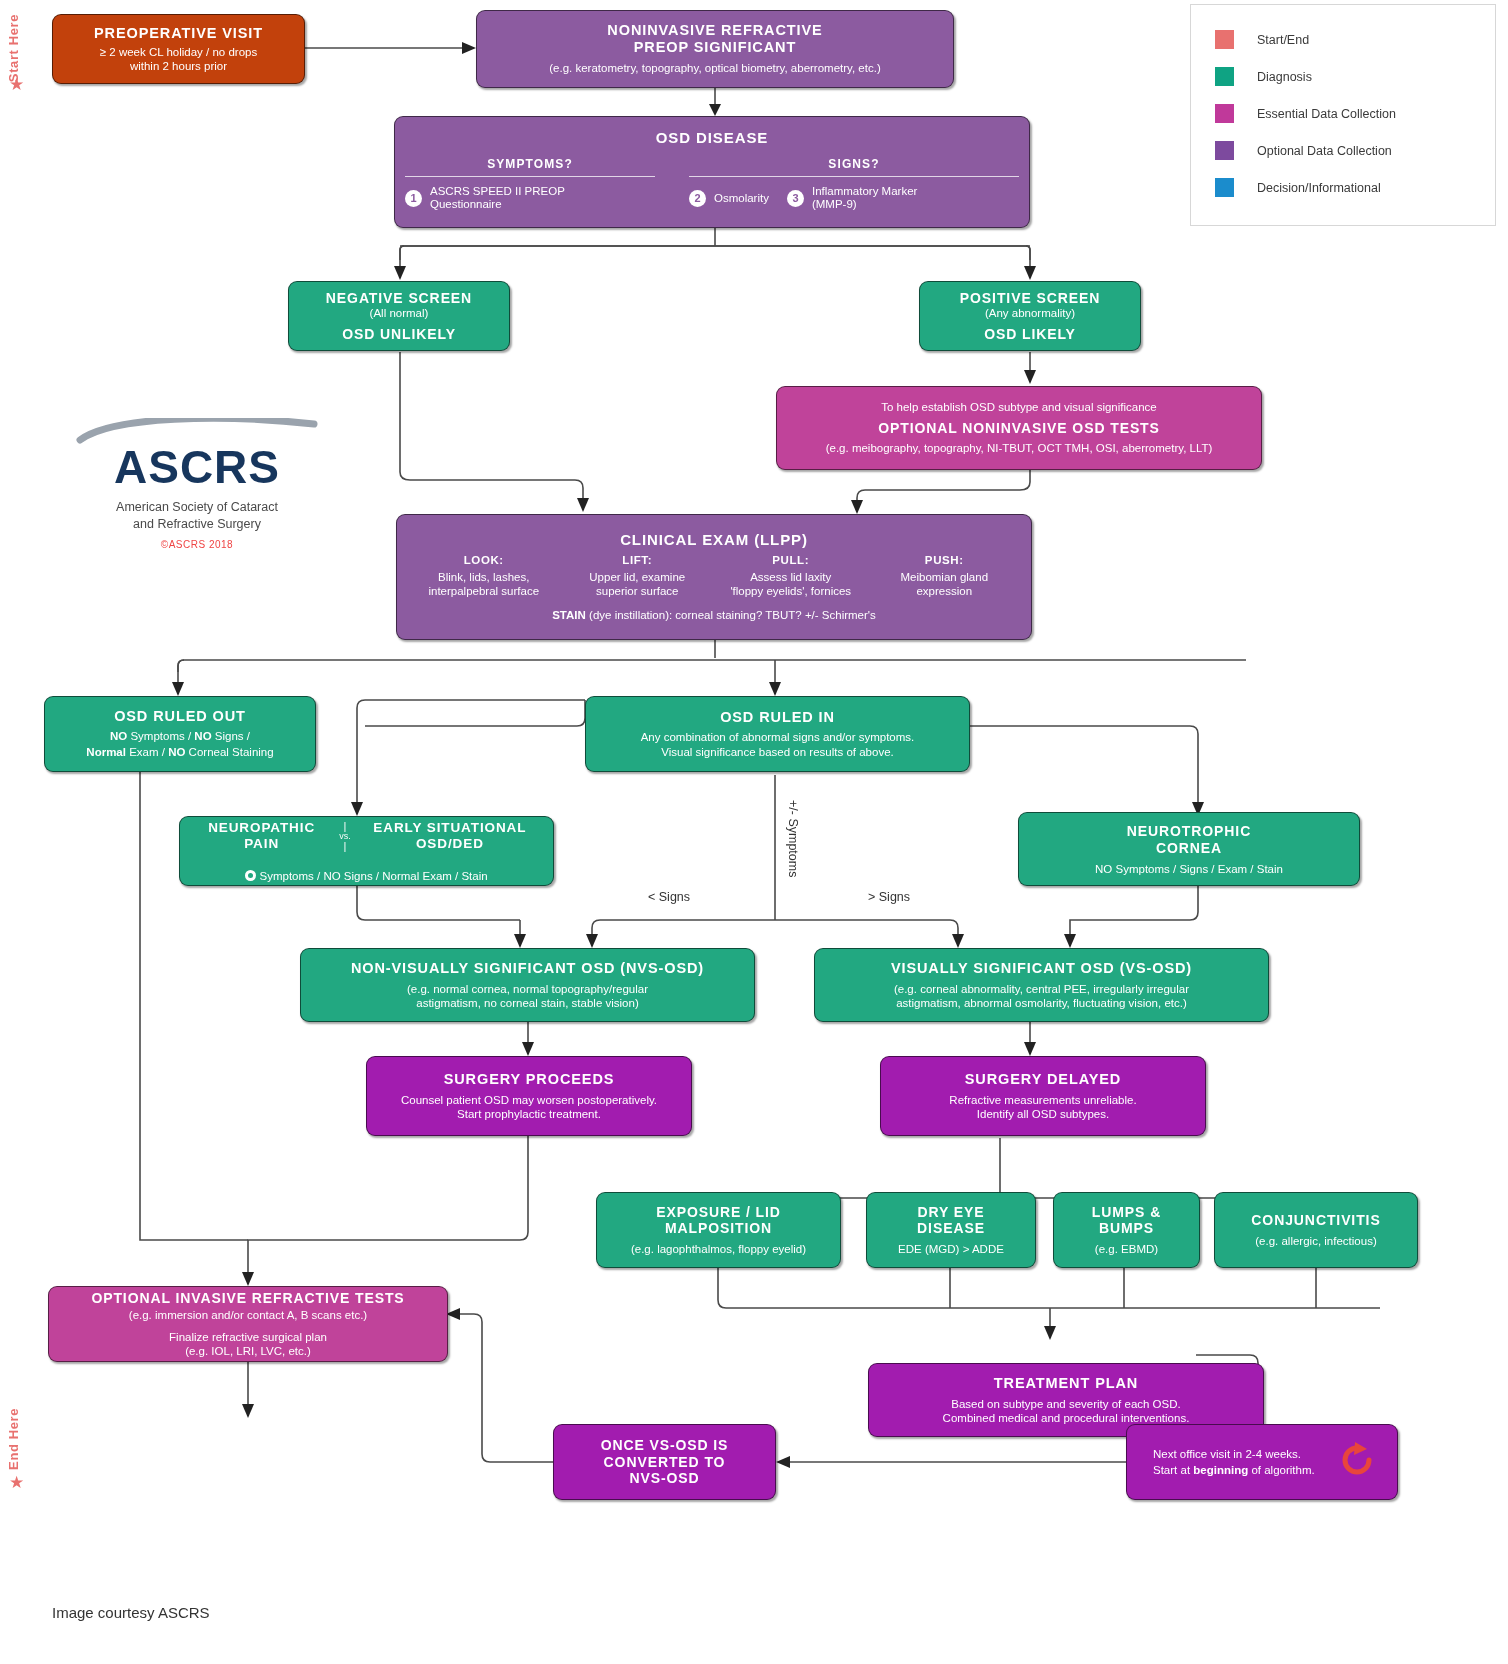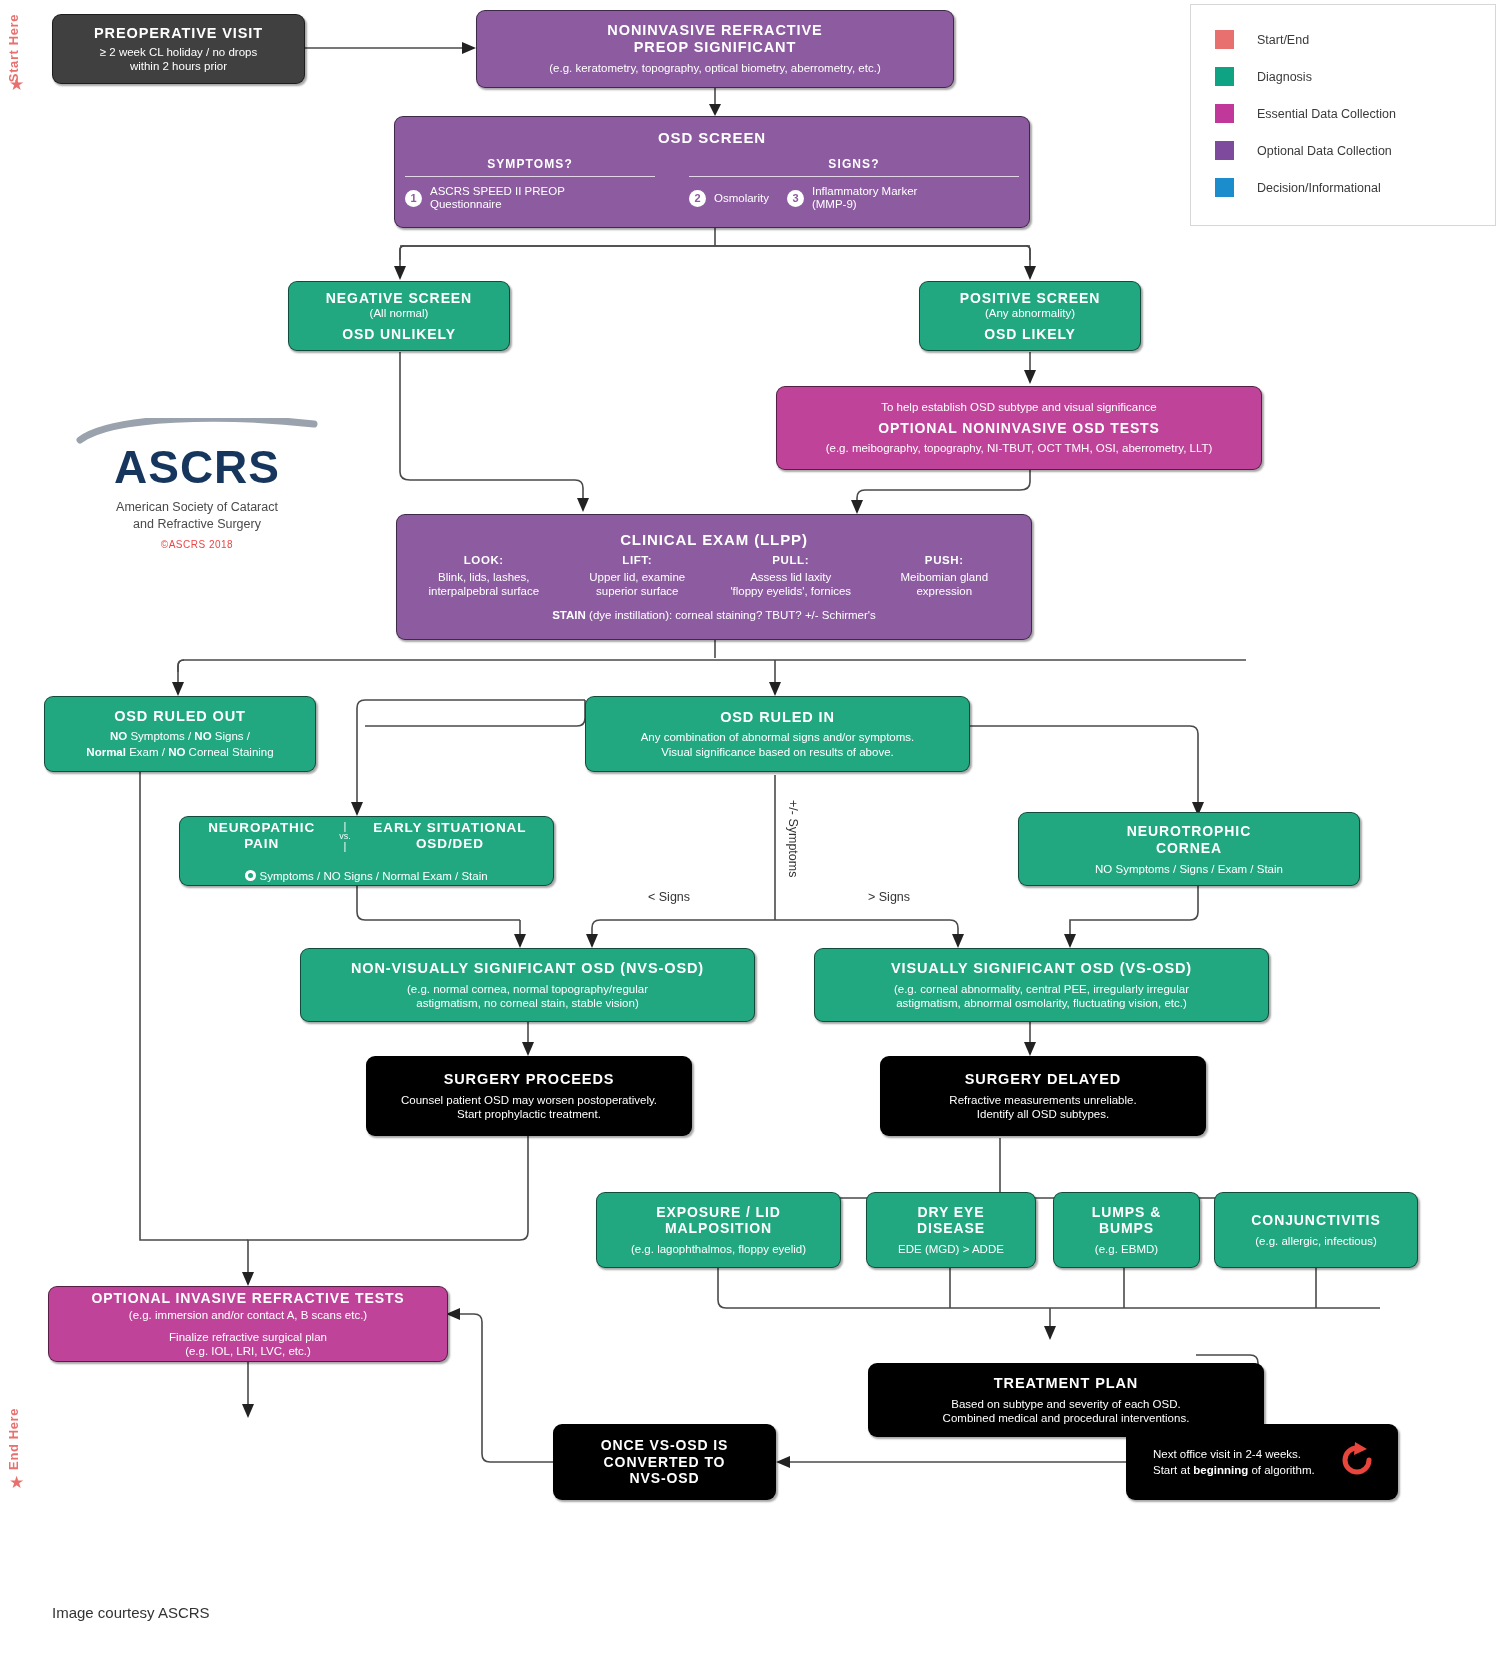--- a/index.html
+++ b/index.html
@@ -7,25 +7,25 @@
   #page{position:relative;width:1508px;height:1664px;background:#fff;overflow:hidden;}
 
   
   .node{position:absolute;box-sizing:border-box;border-radius:9px;
         color:#fff;text-align:center;border:1px solid rgba(0,0,0,.55);
         box-shadow:1.5px 2px 2px rgba(0,0,0,.35);
         display:flex;flex-direction:column;justify-content:center;align-items:center;
         padding:6px 10px;}
   .ttl{font-weight:bold;letter-spacing:.9px;line-height:1.18;}
   .sub{font-weight:normal;line-height:1.25;}
-  .red   {background:#404040;}
+  .red   {background:#c2410c;}
   .green {background:#22a881;}
   .mag   {background:#c0439a;}
   .purple{background:#8c5ba0;}
-  .blue  {background:#000000;}
+  .blue  {background:#a21caf;}
 
   
   #wires{position:absolute;left:0;top:0;width:1508px;height:1664px;}
   #wires path,#wires line{fill:none;stroke:#4a4a4a;stroke-width:1.6;}
   #wires polygon{fill:#222;}
 
   
   #legend{position:absolute;left:1190px;top:4px;width:306px;height:222px;
           background:#fff;border:1px solid #d7d7d7;box-sizing:border-box;padding:16px 0 0 24px;}
   .lg-row{display:flex;align-items:center;height:37px;}
@@ -213,21 +213,21 @@
 within 2 hours prior</div>
   </div>
 
   <div class="node purple" style="left:476px;top:10px;width:478px;height:78px;">
     <div class="ttl" style="font-size:14.5px;white-space:pre-line;">NONINVASIVE REFRACTIVE
 PREOP SIGNIFICANT</div>
     <div class="sub" style="font-size:11.5px;margin-top:5px;">(e.g. keratometry, topography, optical biometry, aberrometry, etc.)</div>
   </div>
 
   <div class="node purple" style="left:394px;top:116px;width:636px;height:112px;justify-content:flex-start;padding-top:12px;">
-    <div class="ttl" style="font-size:15px;">OSD SCREEN</div>
+    <div class="ttl" style="font-size:15px;">OSD DISEASE</div>
     <div class="cols" style="margin-top:10px;">
       <div style="width:250px;">
         <div class="colhdr">SYMPTOMS?</div>
         <div class="rule"></div>
         <div class="item">
           <span class="bullet">1</span>
           <span style="white-space:pre-line">ASCRS SPEED II PREOP
 Questionnaire</span>
         </div>
       </div>

